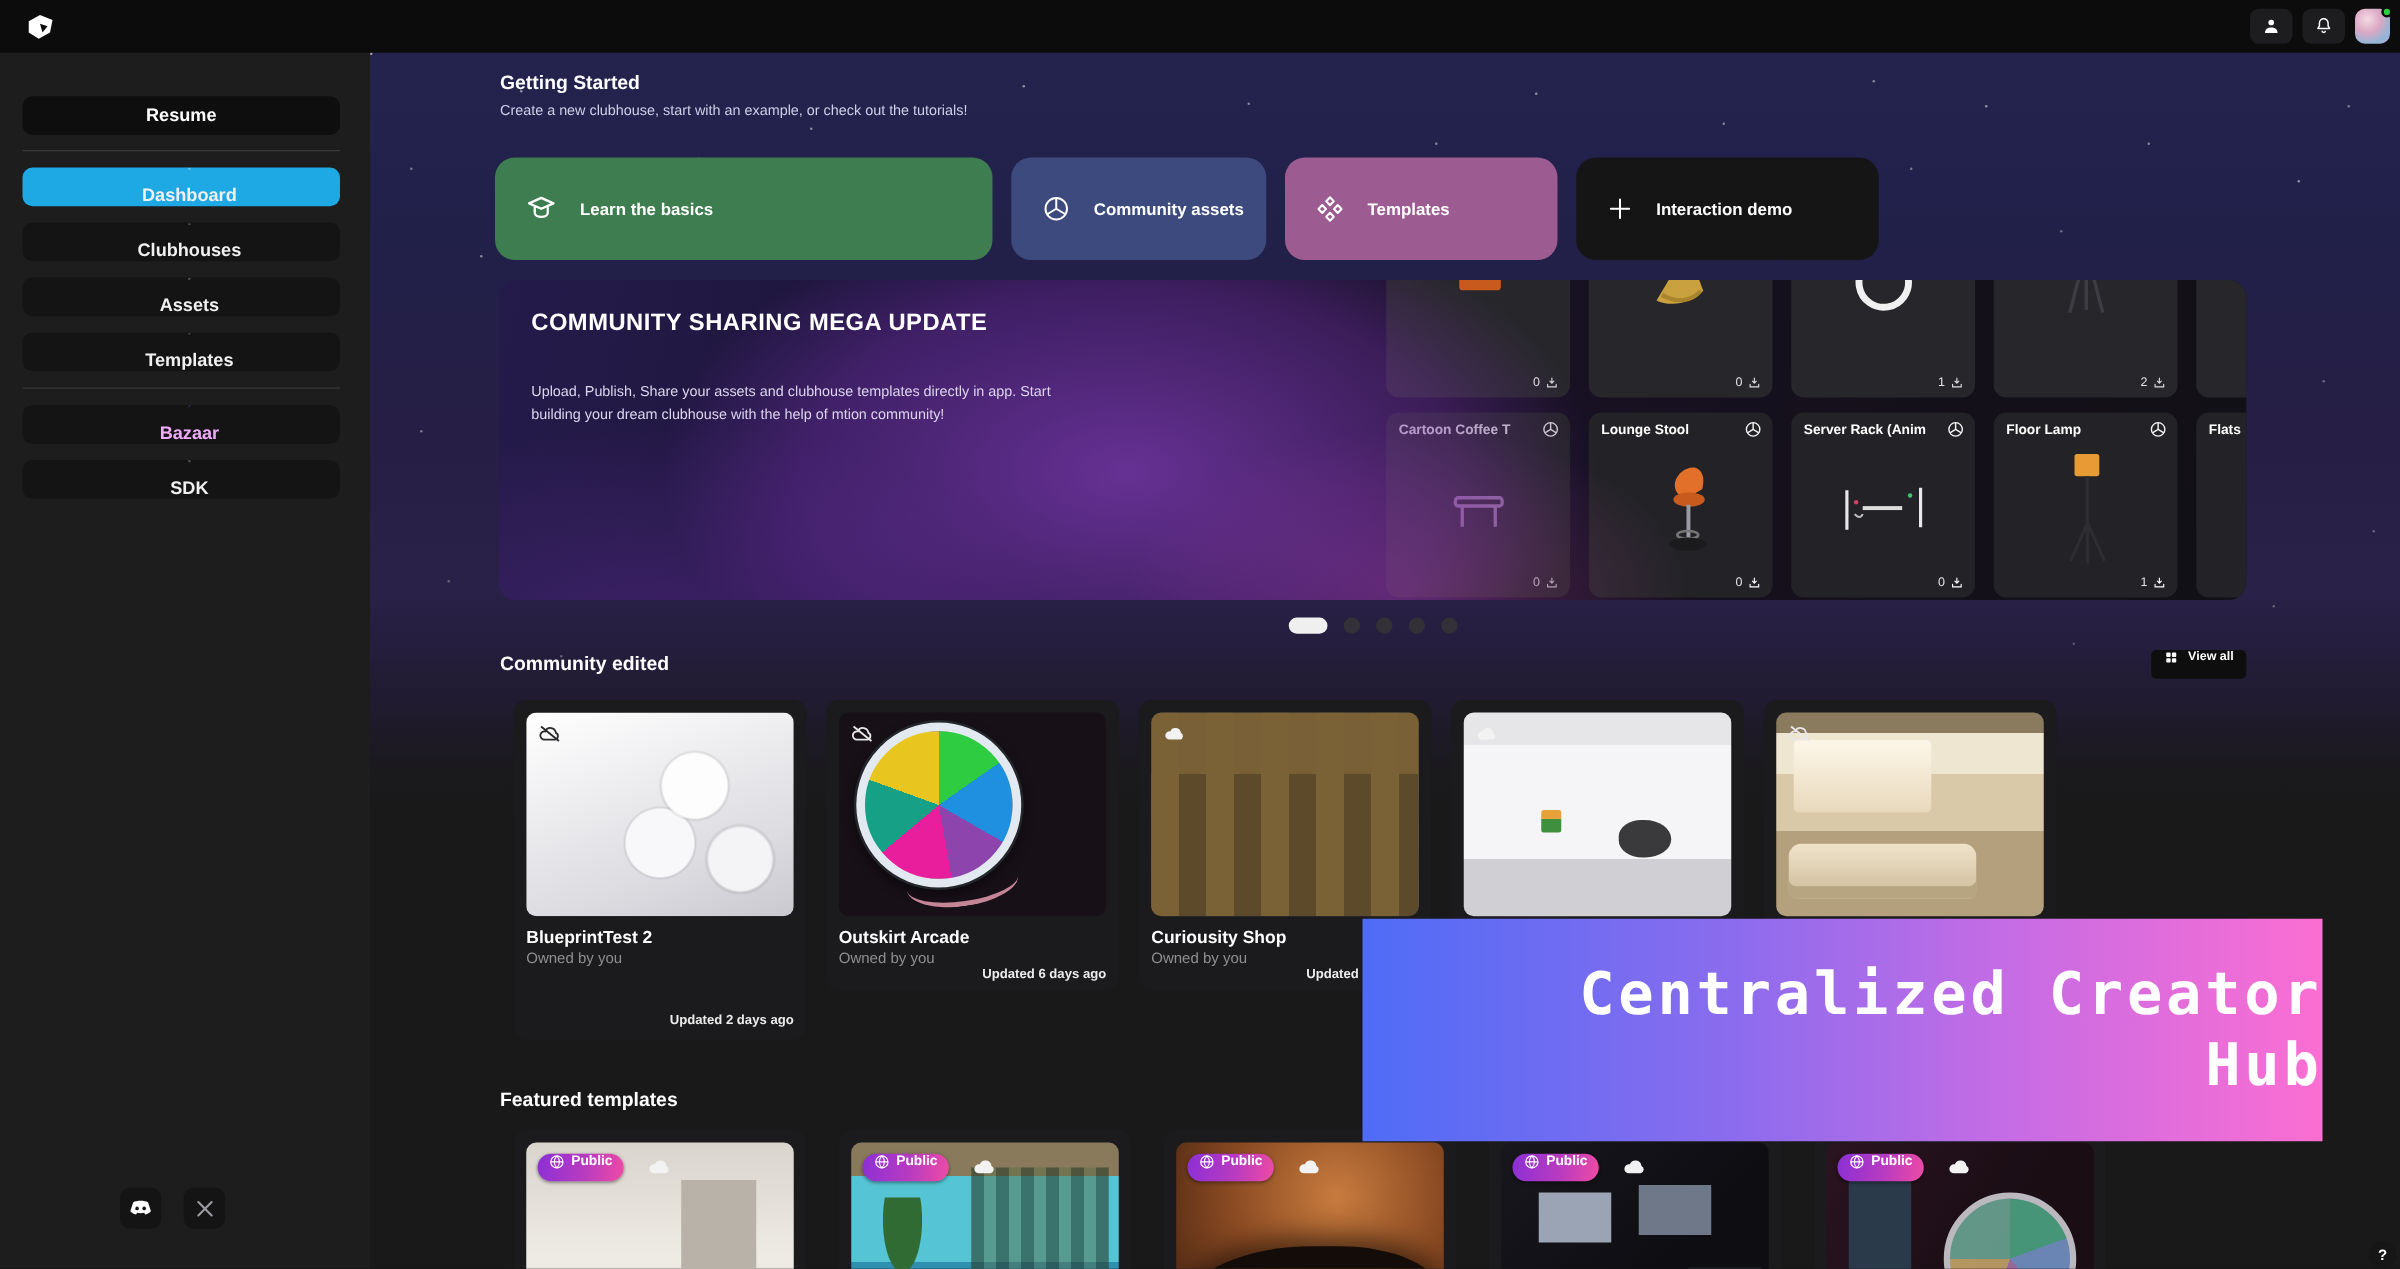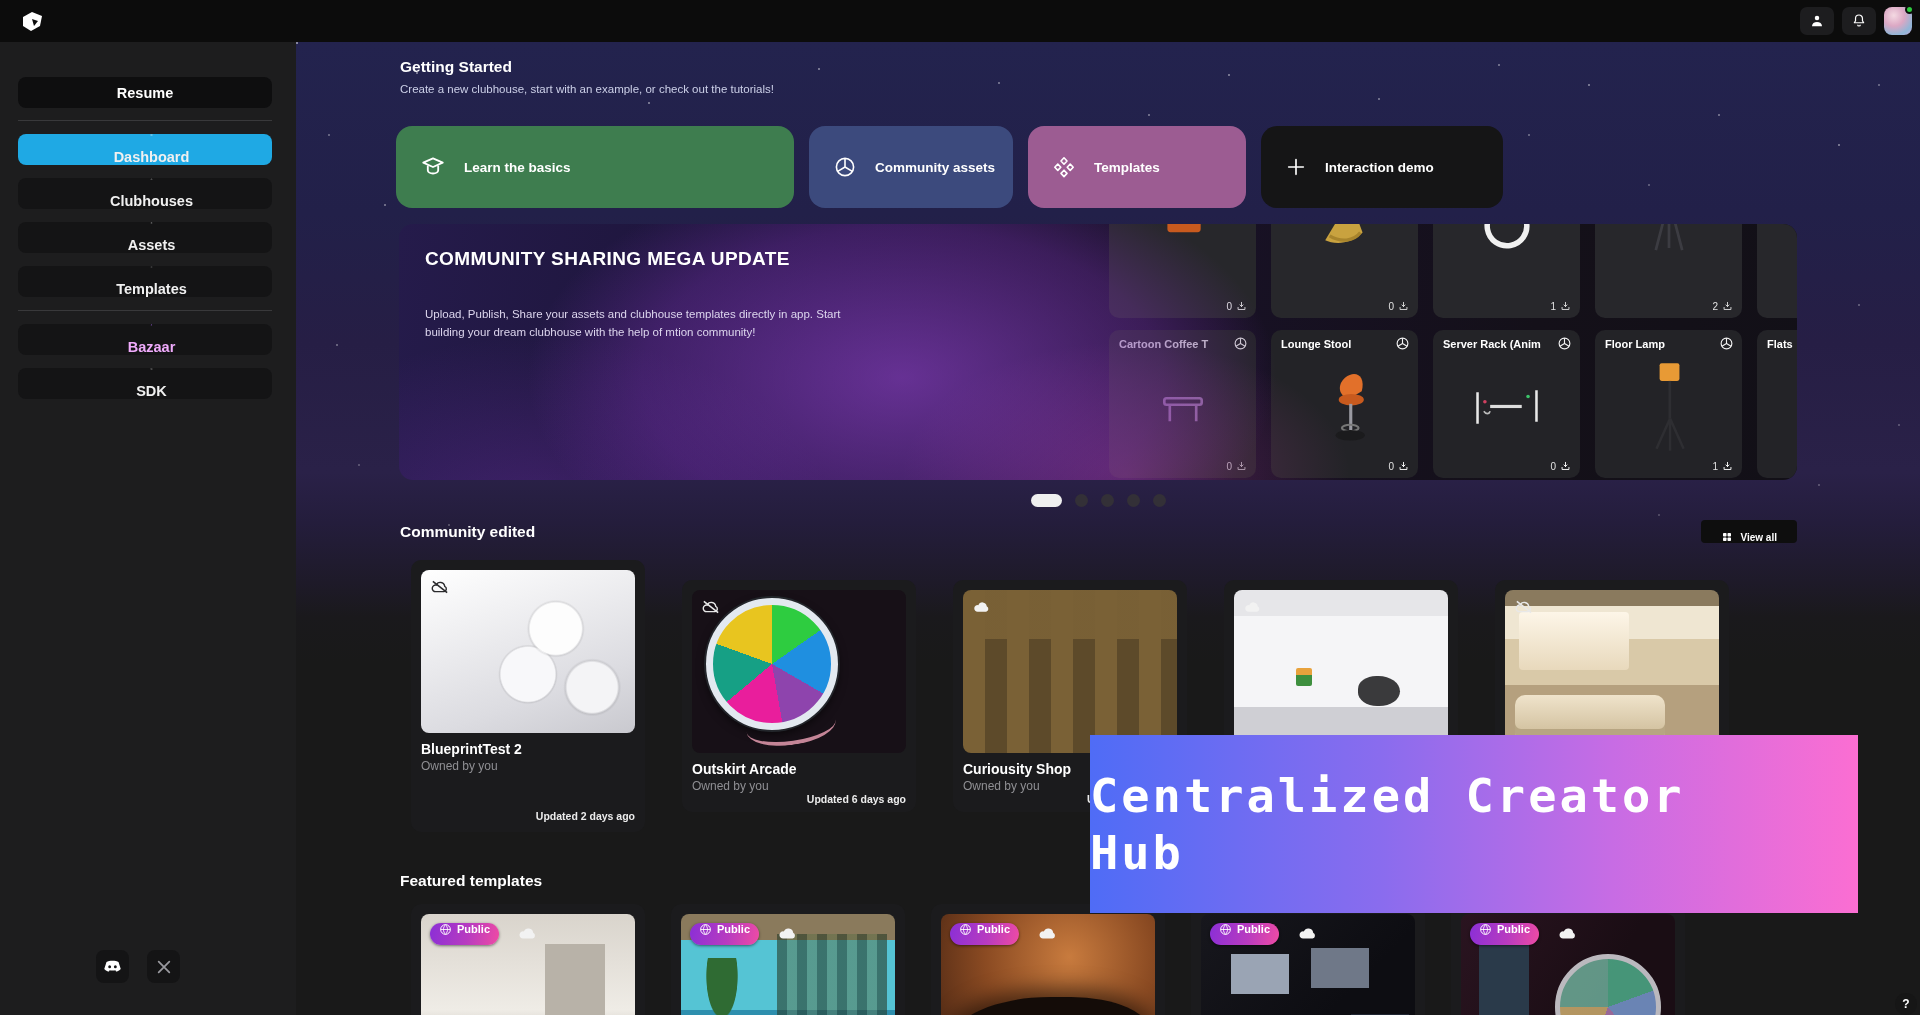--- a/index.html
+++ b/index.html
@@ -83,24 +83,24 @@
   .asset-row.r1 .asset-art { top:38%; }
 
   .dots { position:absolute; left:103px; top:452px; width:1398px; display:flex; justify-content:center;
     gap:13px; align-items:center; }
   .dot { width:13px; height:13px; border-radius:50%; background:#333037; cursor:pointer; }
   .dot.active { width:31px; border-radius:8px; background:#efefef; }
 
   
   .re-head { position:absolute; left:104px; top:478px; width:1397px; display:flex; justify-content:space-between; align-items:center; }
   .re-title, .ft-title { font-size:15.5px; font-weight:bold; }
-  .viewall-btn { background:#0e0e0e; border-radius:4px; height:23px; padding:0 20px; display:flex; gap:7px;
-    align-items:flex-end; font-size:10px; font-weight:bold; cursor:pointer; }
-
-  .re-cards { position:absolute; left:115px; top:518px; display:flex; gap:37px; align-items:center; }
+  .viewall-btn { background:#0e0e0e; border-radius:4px; height:23px; padding:0 10px; display:flex; gap:7px;
+    align-items:flex-start; font-size:10px; font-weight:bold; cursor:pointer; }
+
+  .re-cards { position:absolute; left:115px; top:518px; display:flex; gap:16px; align-items:flex-start; }
   .re-card { width:234px; background:#1b1b1d; border-radius:10px; padding:10px; display:flex; flex-direction:column; cursor:pointer; }
   .re-card.h1 { height:272px; } .re-card.h2 { height:232px; }
   .re-thumb { width:214px; height:163px; border-radius:8px; position:relative; overflow:hidden; flex:none; }
   .re-card-title { margin-top:8px; font-size:14px; font-weight:bold; }
   .re-owner { margin-top:2px; font-size:12px; color:#8f8f93; }
   .re-updated { margin-top:auto; align-self:flex-end; font-size:10.5px; font-weight:bold; color:#ececec; }
   .re-updated.shift { margin-right:48px; }
   .thumb-badge { position:absolute; left:9px; top:9px; z-index:2; }
 
   
@@ -155,21 +155,21 @@
   .tf-wheel2 { background:linear-gradient(120deg,#2a1420,#1a0d14 60%); }
   .tf-wheel2::before { content:""; position:absolute; right:14px; top:40px; width:96px; height:96px; border-radius:50%;
     background:conic-gradient(#4fae8a 0 70deg,#7a9ad0 70deg 140deg,#b07ab0 140deg 200deg,#cfae6f 200deg 270deg,#6fae9a 270deg 360deg);
     border:5px solid #d8d8dc; opacity:.85; }
   .tf-wheel2::after { content:""; position:absolute; left:18px; top:30px; width:50px; height:80px; background:#2a3a4a;
     box-shadow:0 90px 0 -30px #e060a0; }
 
   
   .promo { position:absolute; left:1090px; top:735px; width:768px; height:178px; z-index:50;
     background:linear-gradient(90deg,#4f6cf6 0%,#8a6cee 38%,#c76ce4 68%,#fb6ed2 100%);
-    display:flex; flex-direction:column; align-items:flex-start; justify-content:center; gap:10px; }
+    display:flex; flex-direction:column; align-items:flex-end; justify-content:center; gap:10px; }
   .promo-line { font-family:"DejaVu Sans Mono","Liberation Mono",monospace; font-weight:bold;
     font-size:47px; letter-spacing:3px; color:#fff; line-height:1; }
 
   .help-btn { position:absolute; right:3px; bottom:0px; width:22px; height:22px; border-radius:50%;
     background:#161616; color:#fff; font-size:12px; font-weight:bold; display:flex; align-items:center;
     justify-content:center; z-index:60; cursor:pointer; }
 
   svg { display:block; }
 </style>
 </head>

